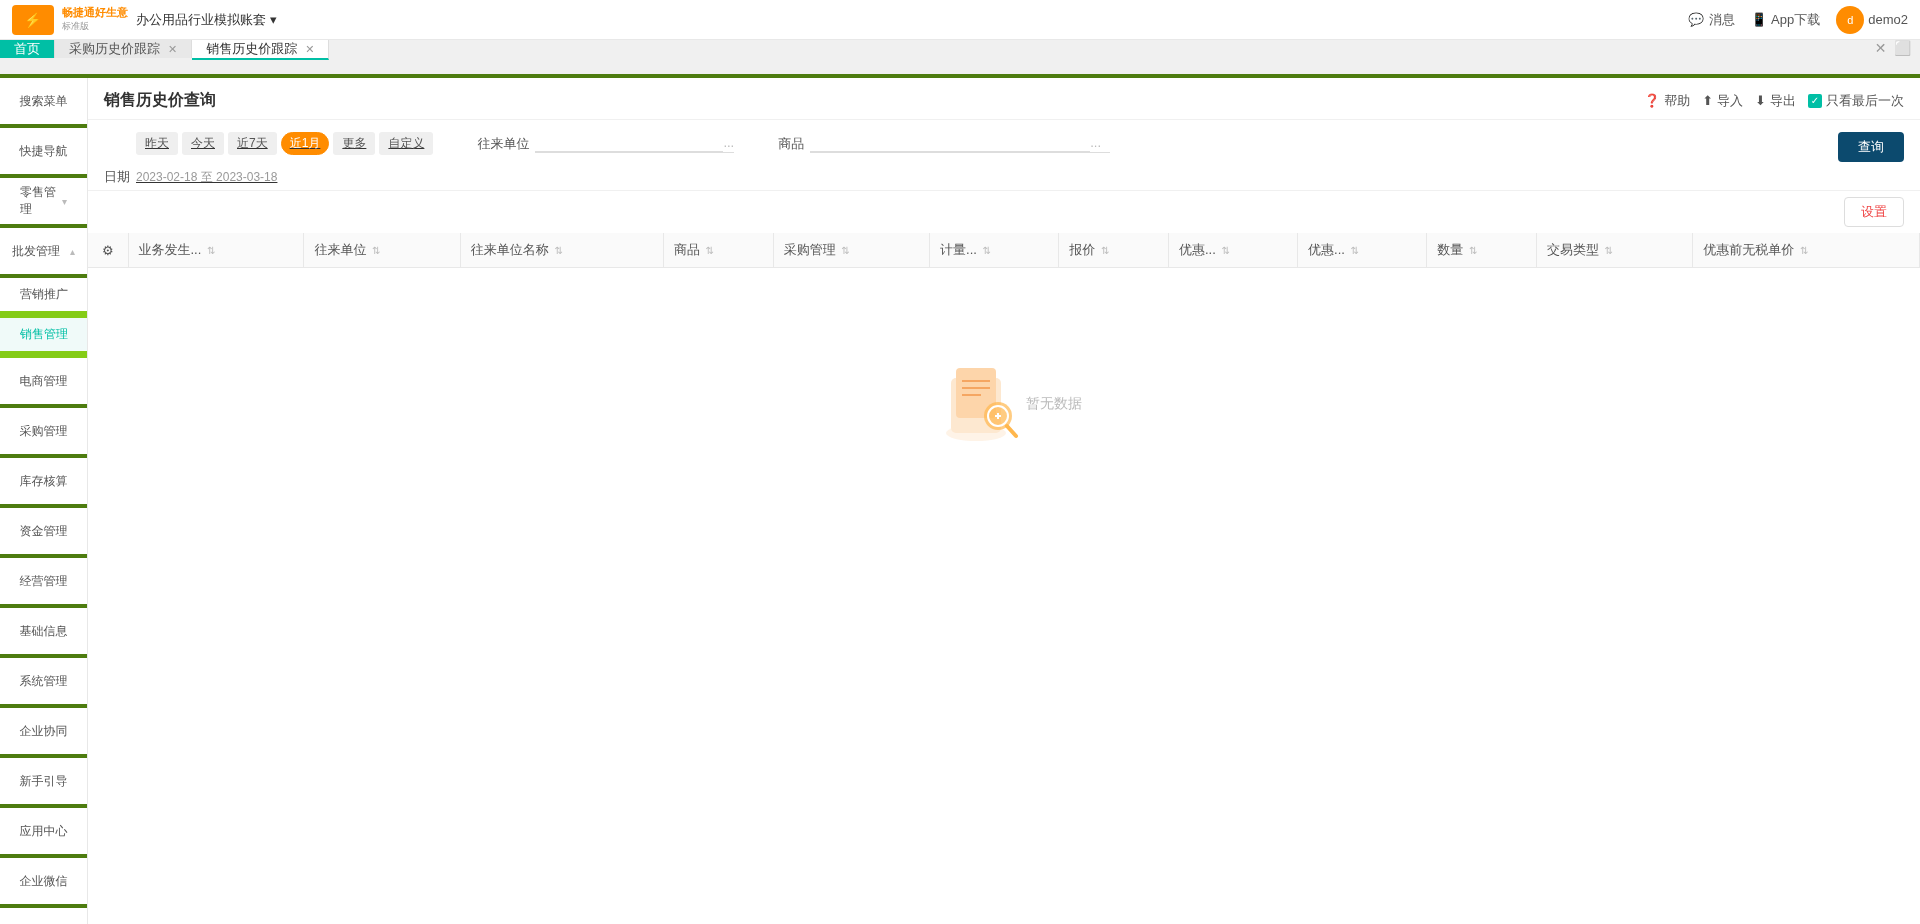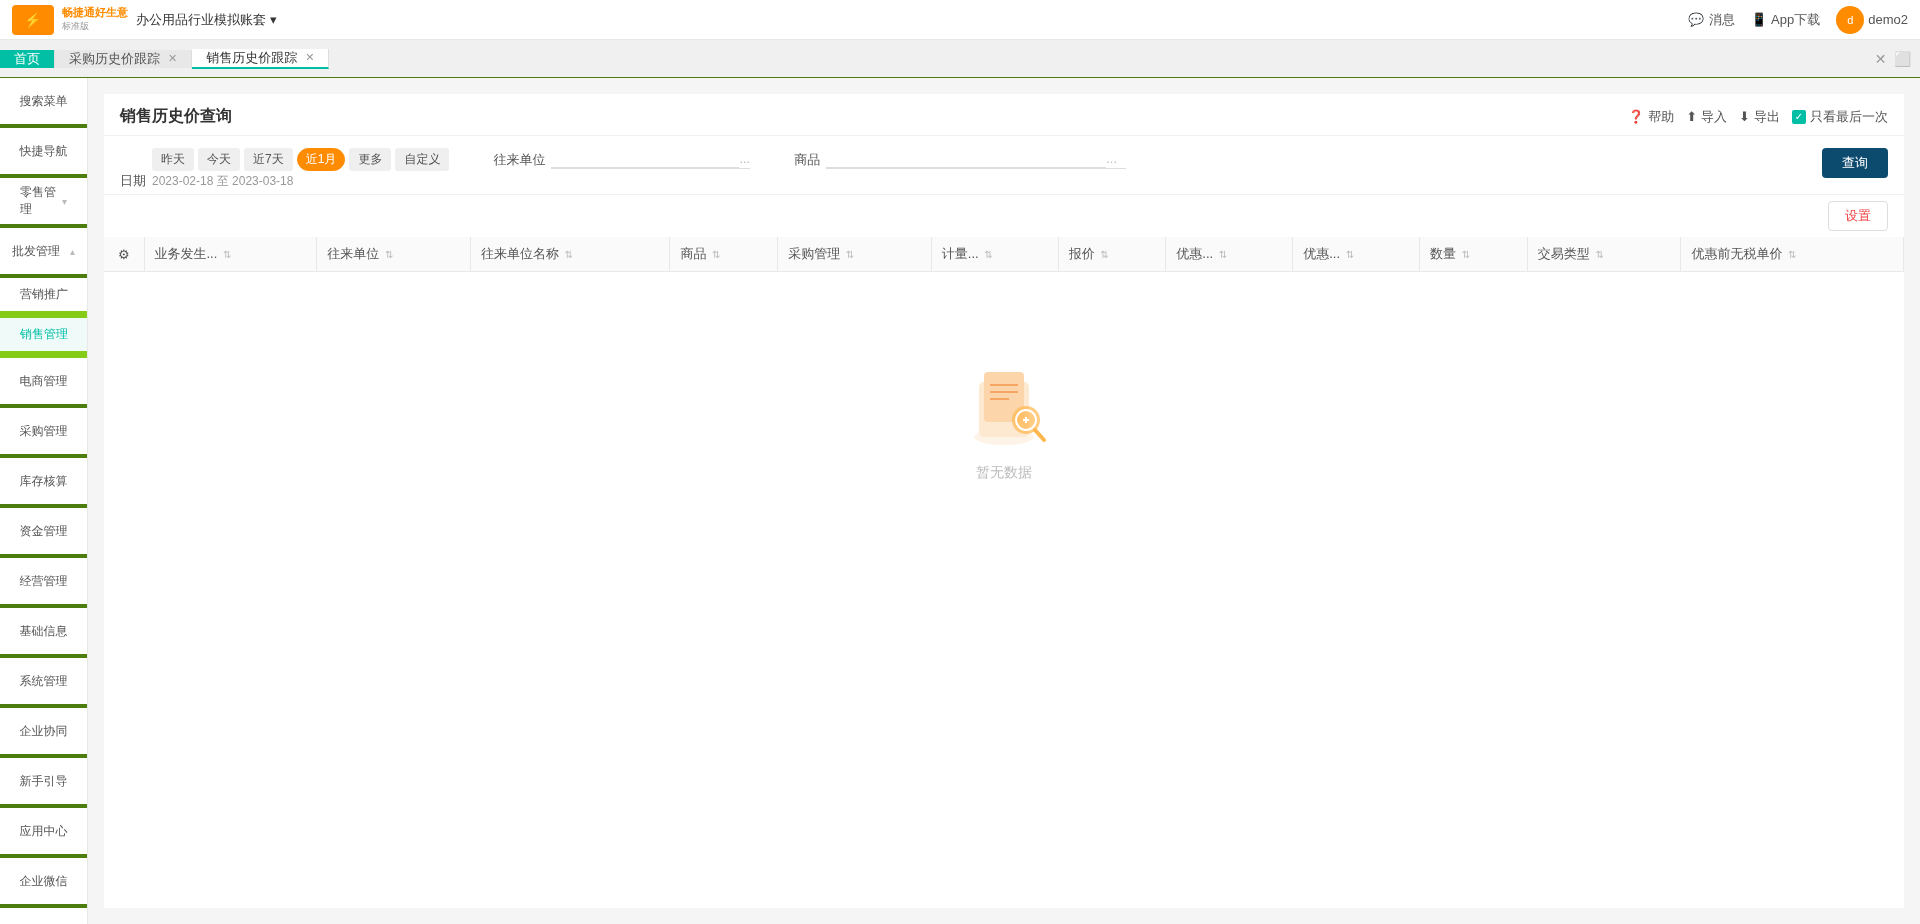--- a/index.html
+++ b/index.html
@@ -33,23 +33,23 @@
     }
     .topbar-right { display: flex; align-items: center; gap: 16px; }
     .topbar-action { display: flex; align-items: center; gap: 4px; color: #555; font-size: 13px; cursor: pointer; }
     .avatar { width: 28px; height: 28px; border-radius: 50%; background: #ff8c00; display: flex; align-items: center; justify-content: center; color: white; font-size: 11px; }
 
     
     .tabbar {
       height: 38px;
       background: #f0f0f0;
       display: flex;
-      align-items: center;
+      align-items: flex-start;
       flex-shrink: 0;
-      border-bottom: 1px solid #4d7c0f;
+      border-bottom: 4px solid #4d7c0f;
     }
     .tab {
       display: flex; align-items: center; padding: 0 14px; gap: 6px;
       font-size: 13px; color: #555; cursor: pointer; border-right: 1px solid #ddd;
       background: #e8e8e8;
     }
     .tab.active {
       background: #fff; color: #333; border-bottom: 2px solid #00bfa5;
     }
     .tab.home { background: #00bfa5; color: white; }
@@ -83,21 +83,21 @@
       flex: 1;
       background: #f5f5f5;
       overflow: auto;
       display: flex;
       flex-direction: column;
     }
 
     
     .page-container {
       background: #fff;
-      margin: 16px;
+      margin: 0;
       flex: 1;
       display: flex;
       flex-direction: column;
     }
 
     .page-header {
       display: flex; align-items: center; justify-content: space-between;
       padding: 12px 16px 8px;
       border-bottom: 1px solid #f0f0f0;
     }
@@ -136,41 +136,41 @@
       background: #fafafa; border-bottom: 1px solid #e8e8e8;
       border-right: 1px solid #e8e8e8;
       padding: 8px 10px; text-align: left; color: #555;
       font-weight: normal; white-space: nowrap; position: relative;
     }
     .data-table th .sort-arrows { font-size: 10px; color: #bbb; margin-left: 2px; }
     .data-table th.gear-col { width: 40px; text-align: center; }
 
     
     .empty-state {
-      display: flex; flex-direction: column; align-items: center; justify-content: center;
+      display: flex; flex-direction: row; align-items: center; justify-content: center;
       flex: 1; padding: 80px 0;
     }
     .empty-icon {
       width: 100px; height: 100px;
       margin-bottom: 12px;
     }
     .empty-text { color: #bbb; font-size: 14px; }
 
     
     .filter-row {
       display: flex;
       align-items: flex-start;
       padding: 12px 16px 4px;
       gap: 24px;
       border-bottom: 1px solid #f0f0f0;
     }
     .filter-section { display: flex; align-items: flex-end; gap: 6px; }
     .filter-section-label { color: #555; font-size: 13px; white-space: nowrap; padding-top: 2px; }
 
-    .date-btns-col { display: flex; flex-direction: column; gap: 0; }
+    .date-btns-col { display: flex; flex-direction: column; gap: 12px; text-decoration: underline; }
     .date-btns-row { display: flex; align-items: center; gap: 4px; }
 
     .only-last-checkbox { display: flex; align-items: center; gap: 4px; color: #555; font-size: 13px; }
     .checkbox-teal {
       width: 14px; height: 14px;
       background: #00bfa5; border-radius: 2px;
       display: flex; align-items: center; justify-content: center;
       color: white; font-size: 10px; cursor: pointer;
     }
     .sidebar-sub-item {

